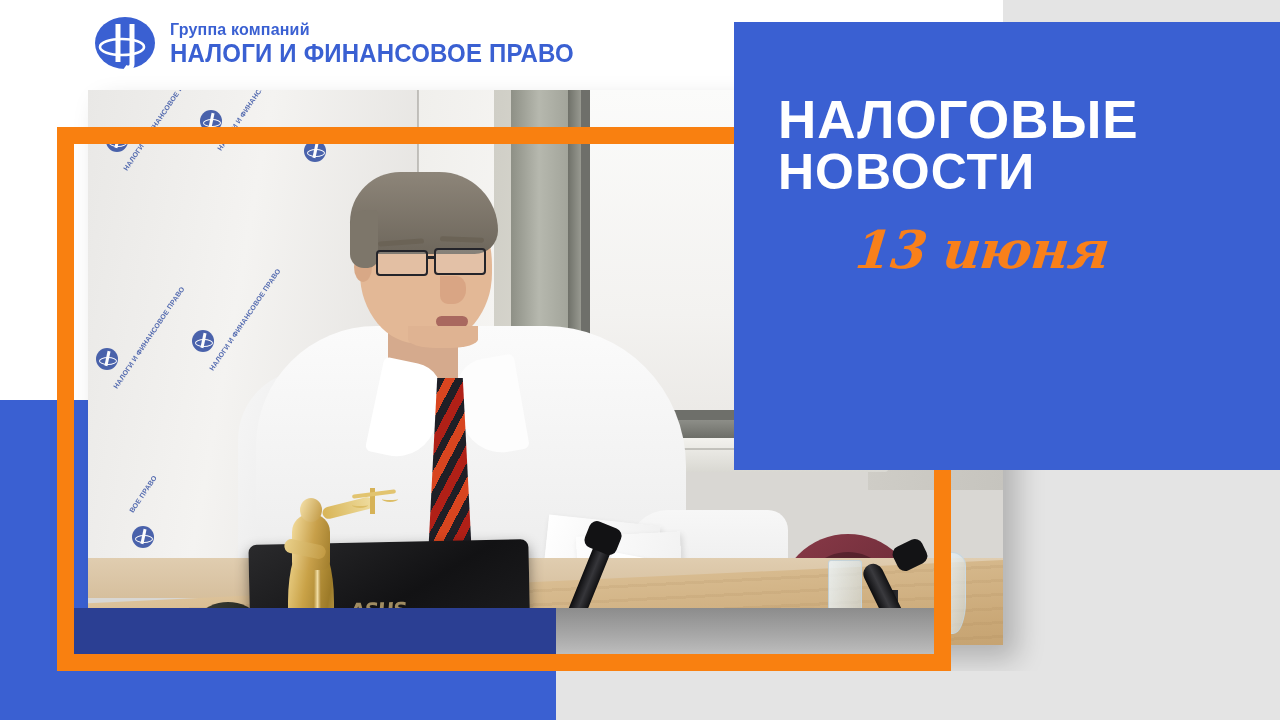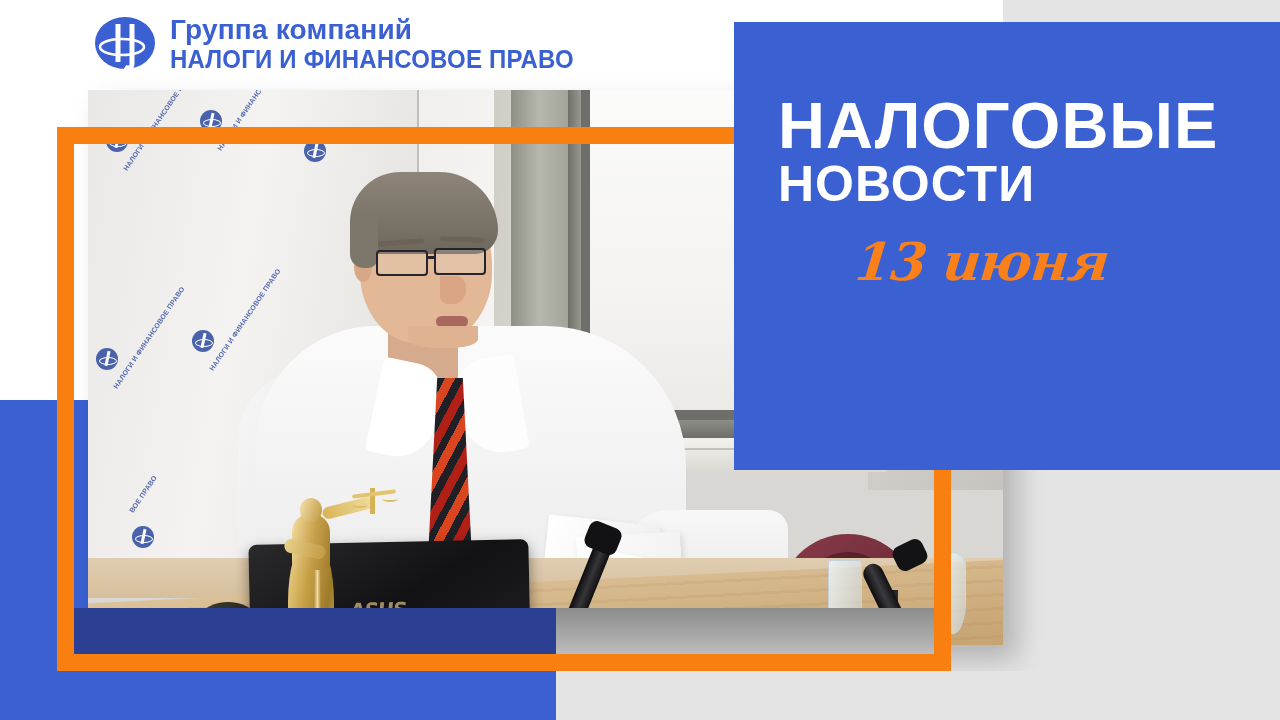--- a/index.html
+++ b/index.html
@@ -45,21 +45,21 @@
     gap: 14px;
     z-index: 30;
   }
   .logo-mark {
     position: relative;
     width: 62px; height: 56px;
   }
   .logo-mark svg { display: block; }
   .logo-text { display: flex; flex-direction: column; line-height: 1.0; }
   .logo-line1 {
-    font-size: 28px; font-weight: bold; color: #3a60d2;
+    font-size: 16px; font-weight: bold; color: #3a60d2;
     letter-spacing: .2px; white-space: nowrap;
   }
   .logo-line2 {
     font-size: 25px; font-weight: bold; color: #3a60d2;
     letter-spacing: .2px; white-space: nowrap;
     transform: scaleX(0.96); transform-origin: left center;
     margin-top: 3px;
   }
 
   
@@ -545,21 +545,21 @@
     width: 470px;
     z-index: 22;
   }
   .t1, .t2 {
     color: #ffffff;
     font-weight: bold;
     letter-spacing: 1px;
     line-height: 0.98;
     white-space: nowrap;
   }
-  .t1 { font-size: 65px; }
+  .t1 { font-size: 53px; }
   .t2 { font-size: 50px; margin-top: 2px; }
   .t3 {
     color: #f2f4fb;
     font-size: 27px;
     font-weight: normal;
     margin-top: 12px;
     letter-spacing: .2px;
     white-space: nowrap;
   }
   .t4 {

